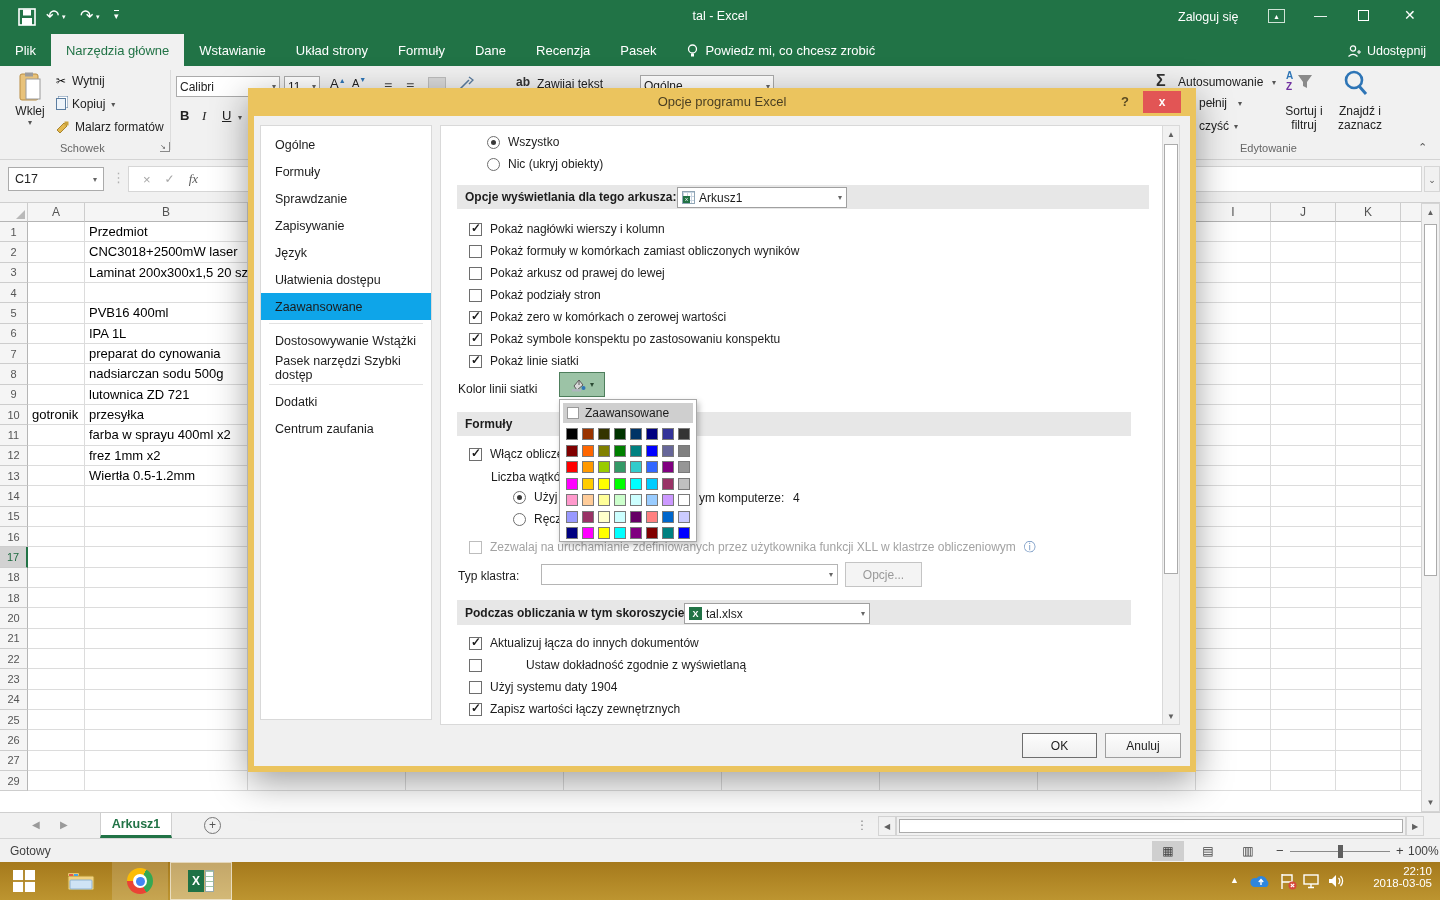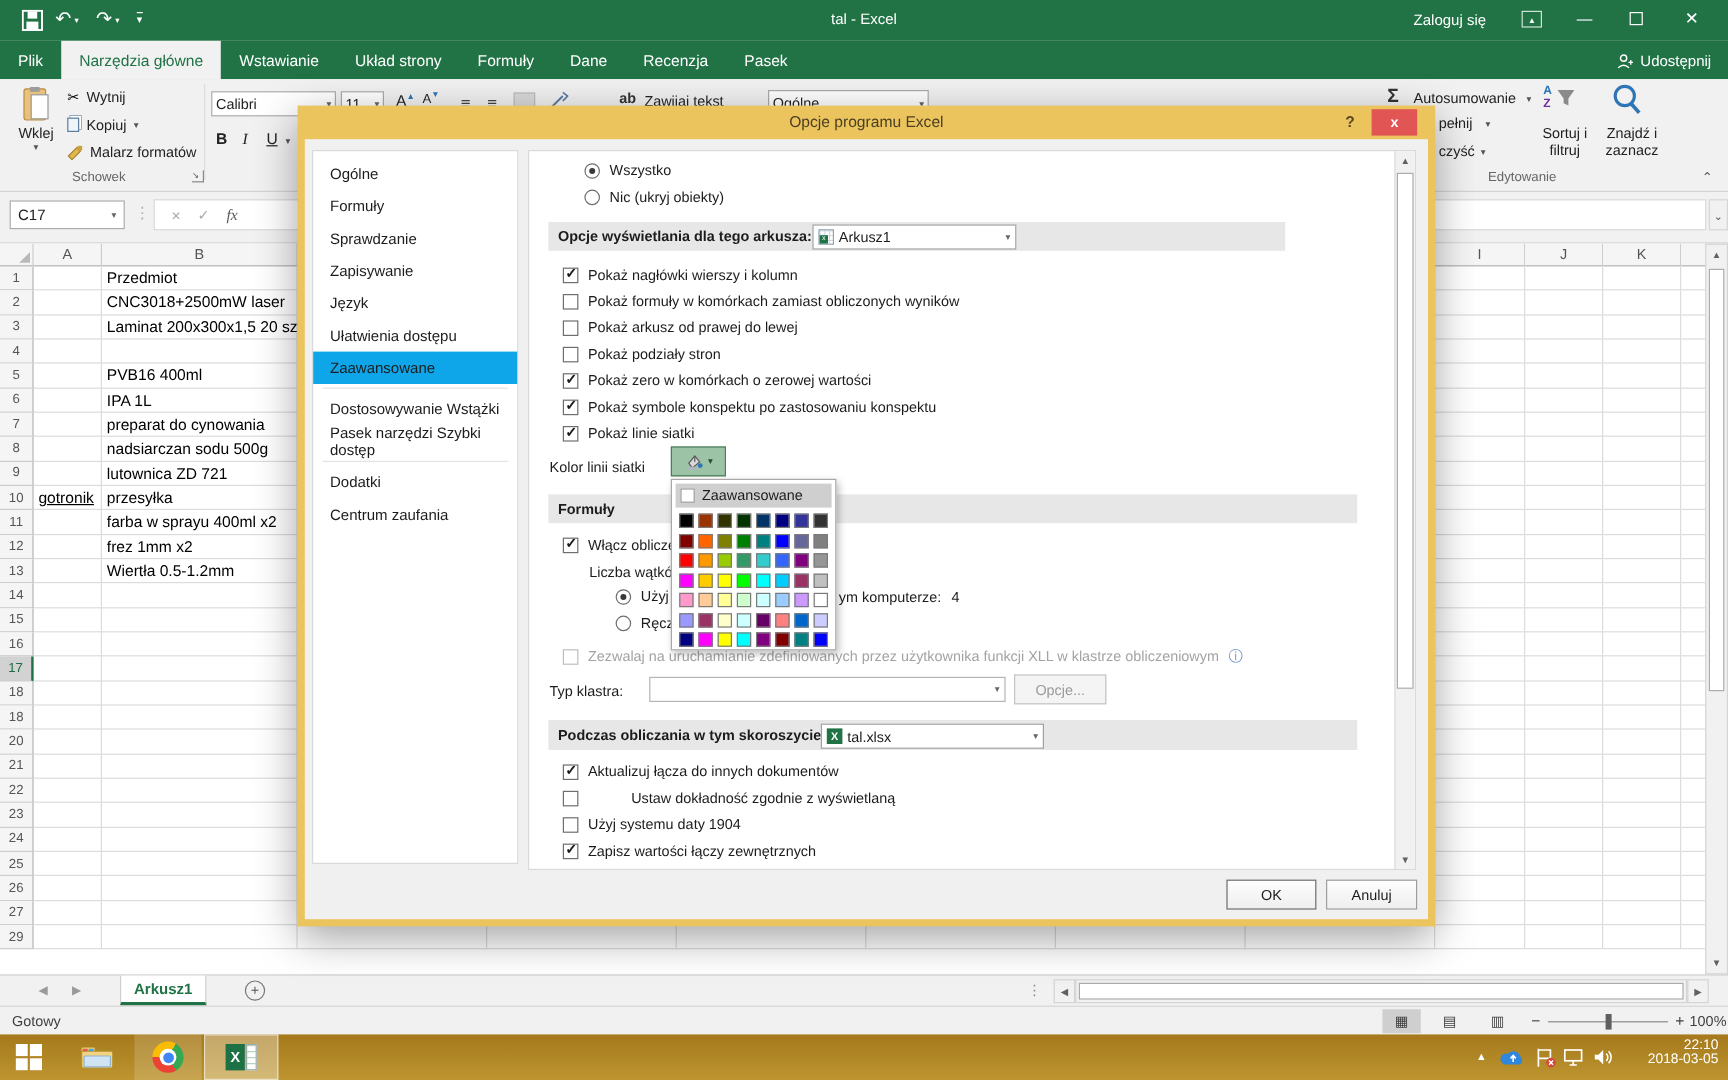--- a/index.html
+++ b/index.html
@@ -96,20 +96,27 @@
     <div id="ribbon-tabs" style="display:flex">
         <div class="rtab">Plik</div>
         <div class="rtab active">Narzędzia główne</div>
         <div class="rtab">Wstawianie</div>
         <div class="rtab">Układ strony</div>
         <div class="rtab">Formuły</div>
         <div class="rtab">Dane</div>
         <div class="rtab">Recenzja</div>
         <div class="rtab">Pasek</div>
       </div>
+    <div class="rtab">
+      <svg width="13" height="15" viewBox="0 0 13 15" style="margin-right:6px">
+          <circle cx="6.5" cy="6" r="4" fill="none" stroke="#fff" stroke-width="1.3"></circle>
+          <rect x="5" y="10.5" width="3" height="3" fill="#fff"></rect>
+        </svg>
+      <span>Powiedz mi, co chcesz zrobić</span>
+    </div>
     <div class="a" style="right:14px;top:10px;display:flex;gap:6px;align-items:center;color:#fff;font-size:12.5px">
       <svg width="14" height="14" viewBox="0 0 14 14">
           <circle cx="6" cy="4.5" r="2.6" fill="none" stroke="#fff" stroke-width="1.2"></circle>
           <path d="M1.5 12.5 Q 6 8.2 10.5 12.5" fill="none" stroke="#fff" stroke-width="1.2"></path>
           <path d="M10 8 h4 M12 6 v4" stroke="#fff" stroke-width="1.1"></path>
         </svg>
       <span>Udostępnij</span>
     </div>
   </div>
 
@@ -394,21 +401,21 @@
           <div class="cell" style="width: 158px;"></div>
           <div class="cell" style="width: 158px;"></div>
           <div class="cell" style="width: 158px;"></div>
           <div class="cell" style="width: 75px;"></div>
           <div class="cell" style="width: 65px;"></div>
           <div class="cell" style="width: 65px;"></div>
           <div class="cell" style="width: 70px;"></div>
         </div>
         <div class="srow">
           <div class="rowhead">10</div>
-          <div class="cell" style="width: 57px; text-decoration: underline;">gotronik</div>
+          <div class="cell" style="width: 57px;">gotronik</div>
           <div class="cell" style="width: 163px;">przesyłka</div>
           <div class="cell" style="width: 158px;"></div>
           <div class="cell" style="width: 158px;"></div>
           <div class="cell" style="width: 158px;"></div>
           <div class="cell" style="width: 158px;"></div>
           <div class="cell" style="width: 158px;"></div>
           <div class="cell" style="width: 158px;"></div>
           <div class="cell" style="width: 75px;"></div>
           <div class="cell" style="width: 65px;"></div>
           <div class="cell" style="width: 65px;"></div>
@@ -719,21 +726,21 @@
 
         <div class="chkrow" style="left:46px;top:7px">
             <span class="radio sel"></span>
             <span class="lbl">Wszystko</span>
           </div>
         <div class="chkrow" style="left:46px;top:29px">
             <span class="radio"></span>
             <span class="lbl">Nic (ukryj obiekty)</span>
           </div>
 
-        <div class="secbar" style="left:16px;top:59px;width:614px;height:24px">
+        <div class="secbar" style="left:16px;top:59px;width:692px;height:24px">
             <span>Opcje wyświetlania dla tego arkusza:</span>
           </div>
         <div class="dd" style="left:236px;top:61px;width:170px;height:21px">
             <span class="shicon"></span>
             <span>Arkusz1</span>
             <span class="car">▾</span>
           </div>
 
         <div class="a" id="display-checks" style="left:28px;top:94px;width:660px;height:160px">
             <div class="chkrow" style="top: 0px; left: 0px;">

